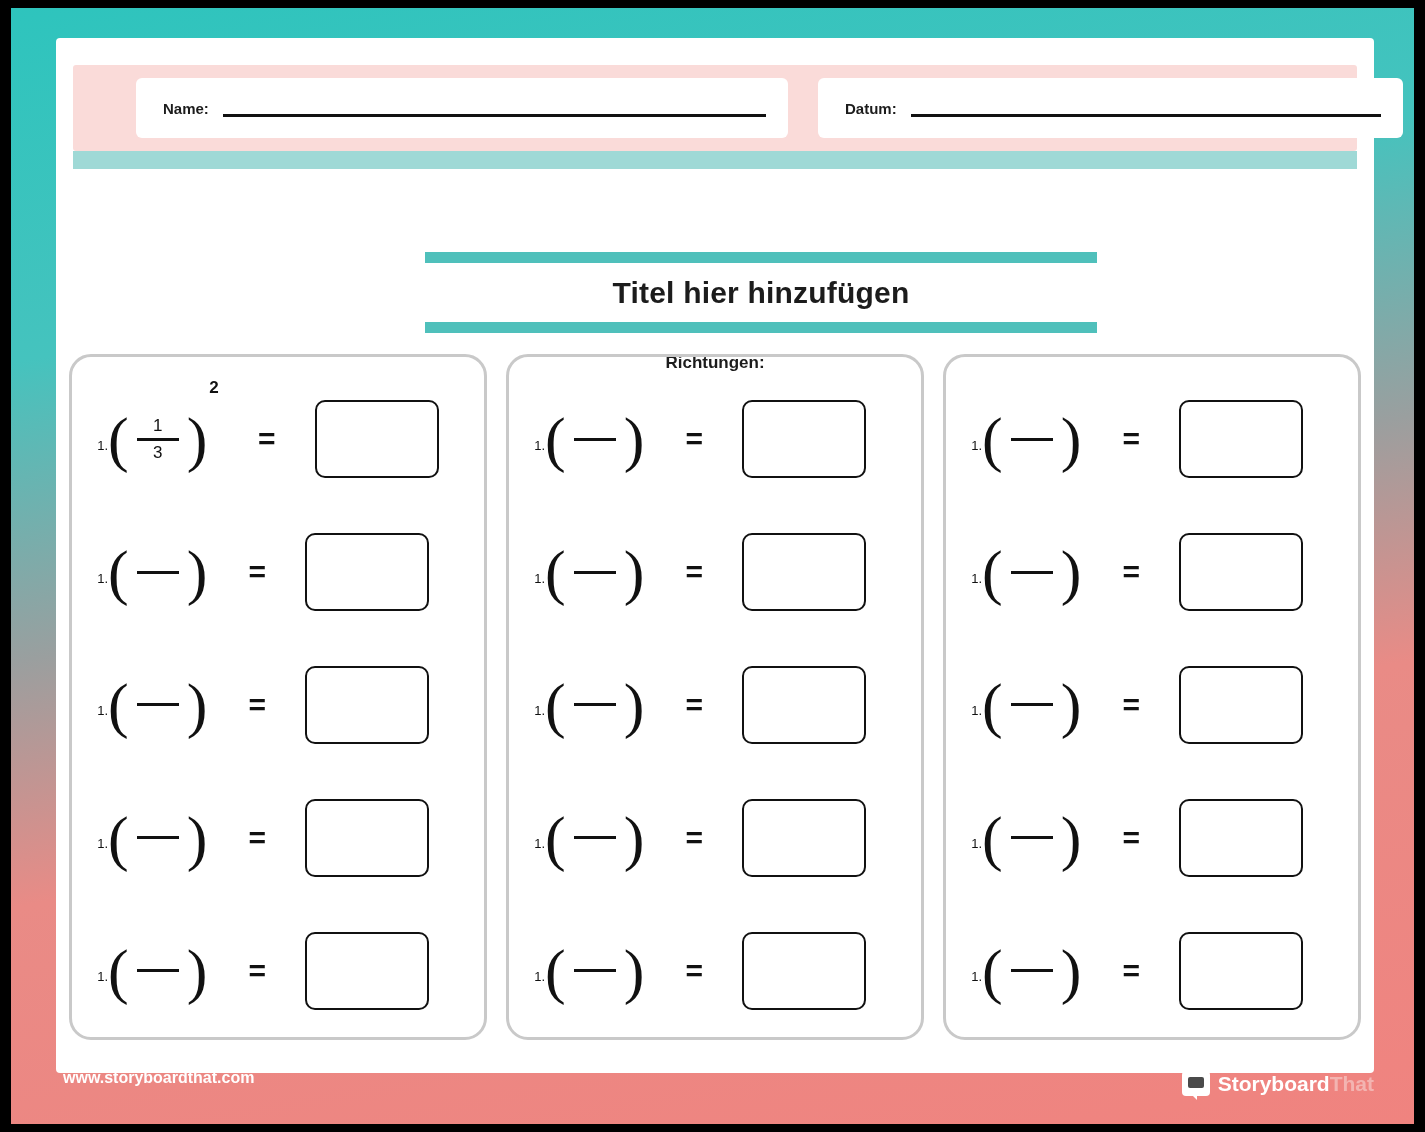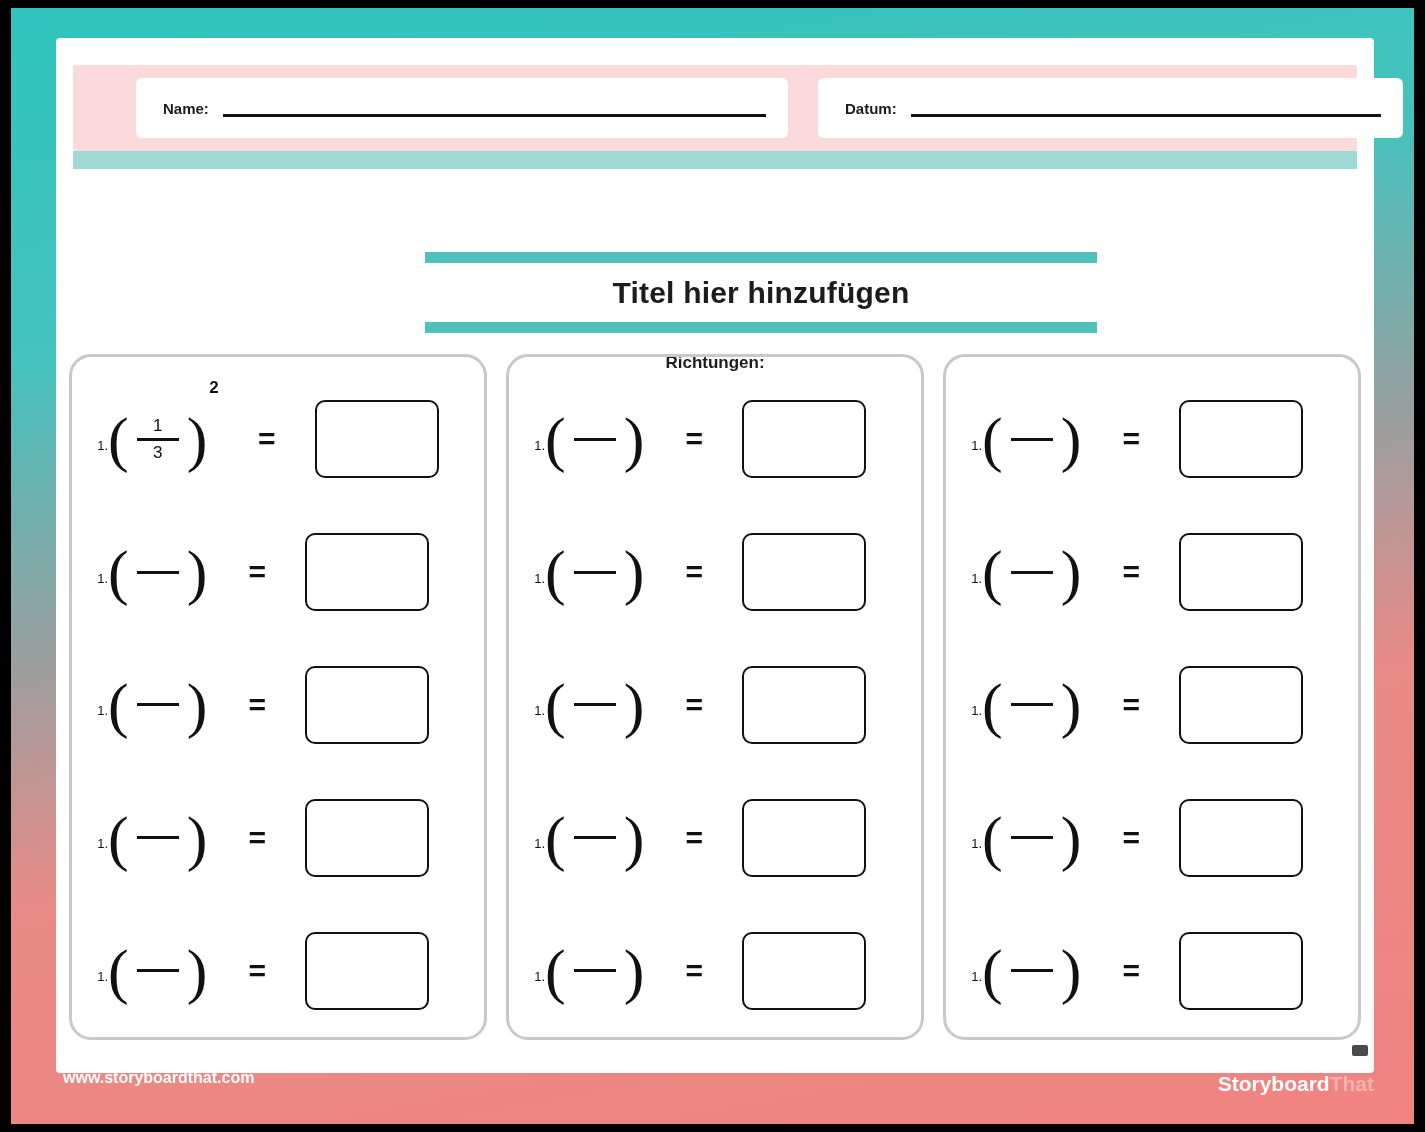--- a/index.html
+++ b/index.html
@@ -216,23 +216,22 @@
     bottom: 37px;
     font-size: 16px;
     font-weight: bold;
     color: #ffffff;
   }
   .brand {
     position: absolute;
     right: 40px;
     bottom: 28px;
     display: flex;
-    align-items: flex-end;
+    align-items: center;
     gap: 8px;
-    flex-direction: column;
   }
   .brand-icon {
     width: 28px;
     height: 25px;
     background: #ffffff;
     border-radius: 4px;
     position: relative;
   }
   .brand-icon:after {
     content: "";

